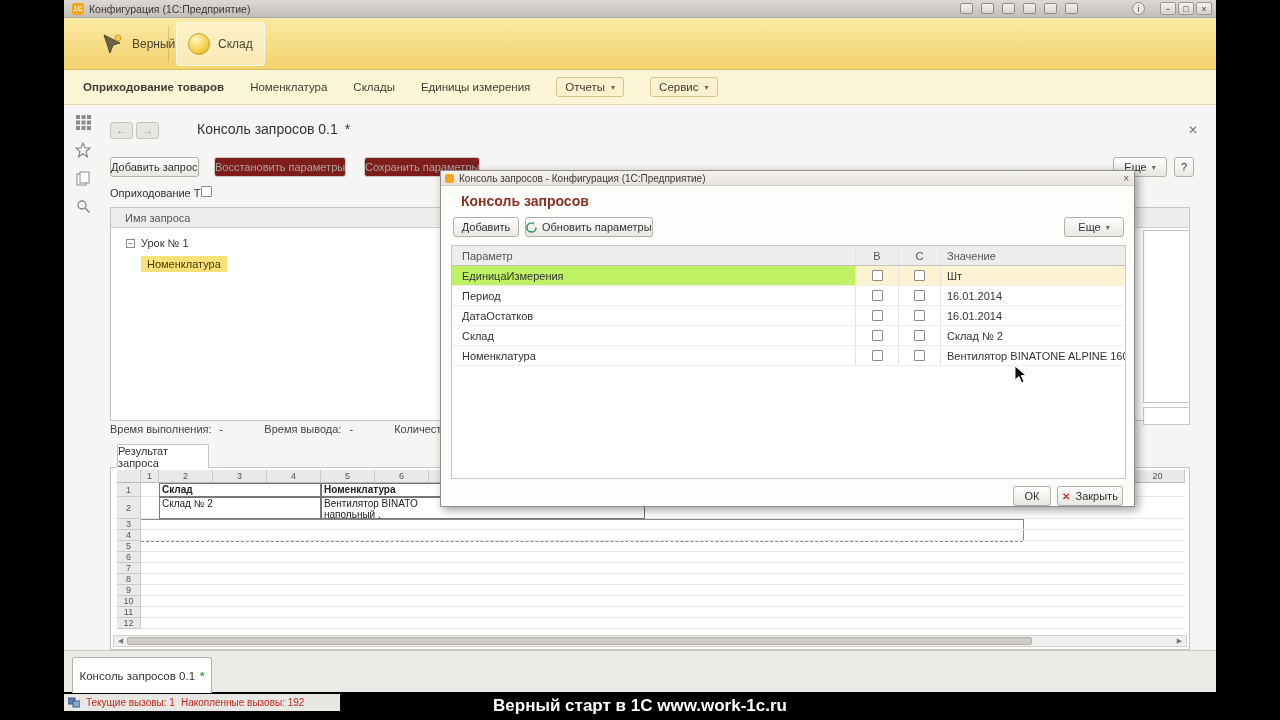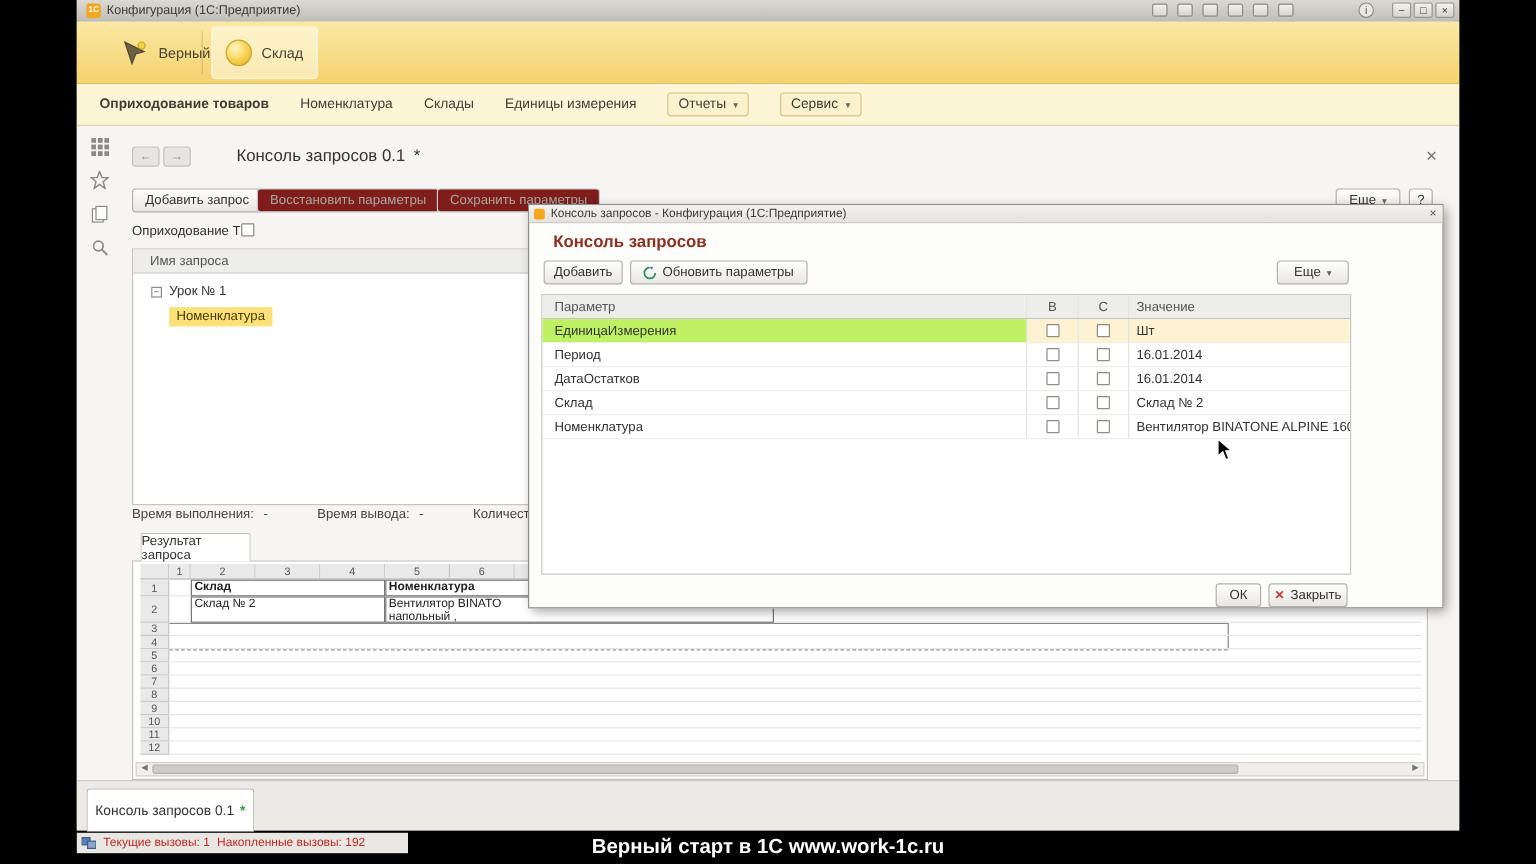--- a/index.html
+++ b/index.html
@@ -49,21 +49,21 @@
   .ls-ico { width:18px; height:18px; display:flex; align-items:center; justify-content:center; }
 
   .navbtn { position:absolute; top:17px; width:23px; height:17px; background:#e7e5e1;
     border:1px solid #c6c3be; border-radius:3px; color:#8a8782; font-size:10px; text-align:center; line-height:15px; }
   .page-title { position:absolute; left:133px; top:16px; font-size:14px; color:#333; }
   .pt-star { margin-left:7px; }
   .page-close { position:absolute; left:1124px; top:18px; font-size:12px; color:#777; }
 
   .btn { position:absolute; height:20px; background:linear-gradient(#fefefe,#e9e7e3);
     border:1px solid #b3b0aa; border-radius:3px; font-size:11px; color:#333;
-    display:flex; align-items:center; justify-content:center; padding:0 10px; gap:5px; }
+    display:flex; align-items:center; justify-content:center; padding:0 0; gap:5px; }
   .btn.disabled { color:#a9a6a0; background:#7f1d1d; border-color:#ccc9c4; }
 
   .chk { display:inline-block; width:11px; height:11px; background:#fff; border:1px solid #8f8c86; border-radius:1px; }
 
   .tree { position:absolute; left:46px; top:102px; width:1080px; height:214px; background:#fff; border:1px solid #c6c4c0; }
   .tree-hdr { height:20px; background:#ededeb; border-bottom:1px solid #d2d0cc; font-size:11px; color:#555;
     display:flex; align-items:center; padding-left:14px; }
   .expander { position:absolute; left:15px; top:31px; width:9px; height:9px; border:1px solid #8a8a8a;
     font-size:8px; line-height:7px; text-align:center; color:#555; background:#fff; }
   .tree-root { position:absolute; left:30px; top:29px; font-size:11px; color:#333; }
@@ -95,21 +95,21 @@
   .m-line3 { position:absolute; left:906px; top:49px; height:22px; border-left:1px solid #8a8a8a; }
 
   .hscroll { position:absolute; left:2px; top:167px; width:1074px; height:12px; background:#f0efed;
     border:1px solid #d4d2ce; display:flex; align-items:center; }
   .sarrow { width:13px; height:10px; font-size:7px; color:#777; text-align:center; line-height:10px; }
   .sthumb { height:8px; width:905px; background:#cfccc7; border:1px solid #b3b0aa; border-radius:2px; }
 
   .sliver { position:absolute; background:#fff; border:1px solid #c9c7c3; }
 
   
-  .dialog { position:absolute; left:376px; top:170px; width:763px; height:337px; background:#fdfdfc;
+  .dialog { position:absolute; left:376px; top:170px; width:695px; height:337px; background:#fdfdfc;
     border:1px solid #918e88; box-shadow:3px 3px 9px rgba(0,0,0,.38); z-index:50; }
   .dlg-tb { height:15px; background:linear-gradient(#f4f2ef,#e6e3de); border-bottom:1px solid #cfccc7;
     display:flex; align-items:center; font-size:10px; color:#3c3a36; }
   .dlg-logo { width:9px; height:9px; background:#f2a71f; border-radius:2px; margin:0 5px 0 4px; }
   .dlg-close { margin-left:auto; margin-right:5px; font-size:10px; color:#555; }
   .dlg-heading { position:absolute; left:20px; top:22px; font-size:14px; color:#8b3121;font-weight:bold; }
   .dlg-table { position:absolute; left:10px; top:74px; width:675px; height:234px; border:1px solid #c9c7c3; background:#fff; }
   .dlg-thead { display:flex; height:20px; background:#ededeb; border-bottom:1px solid #c4c2be;
     font-size:11px; color:#555; }
   .dc { display:flex; align-items:center; border-right:1px solid #e5e3df; padding:0 6px; overflow:hidden; white-space:nowrap; }

